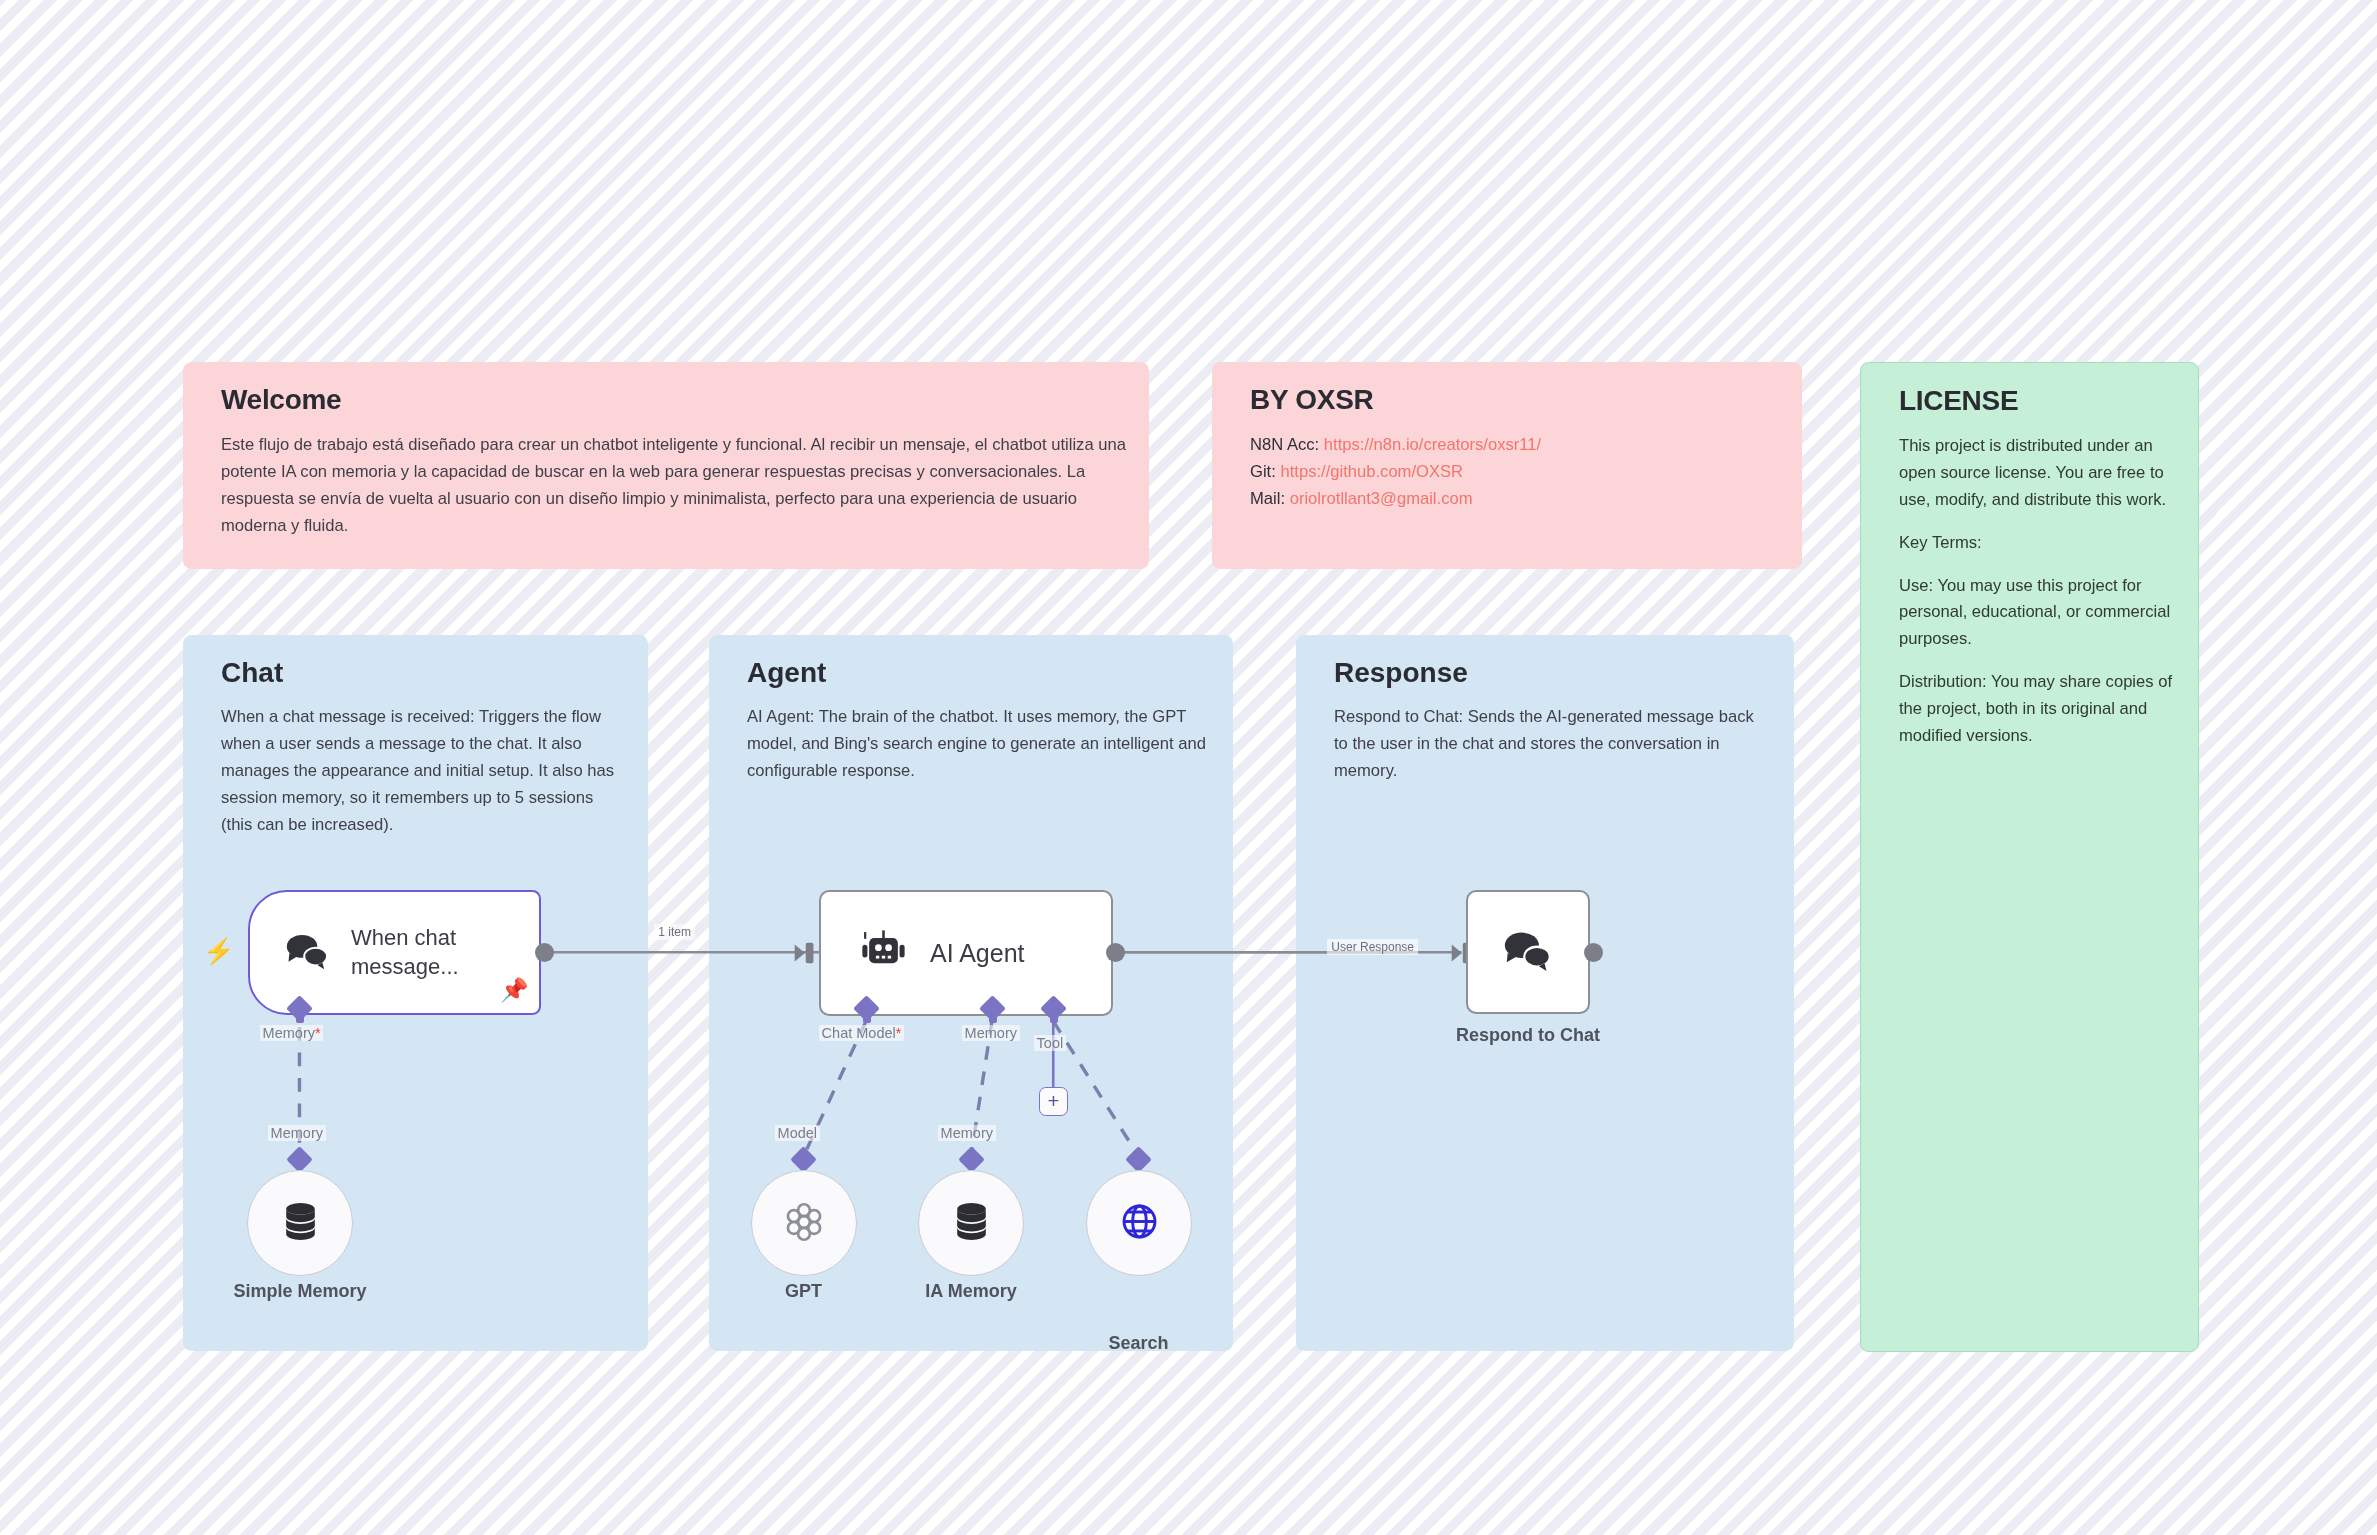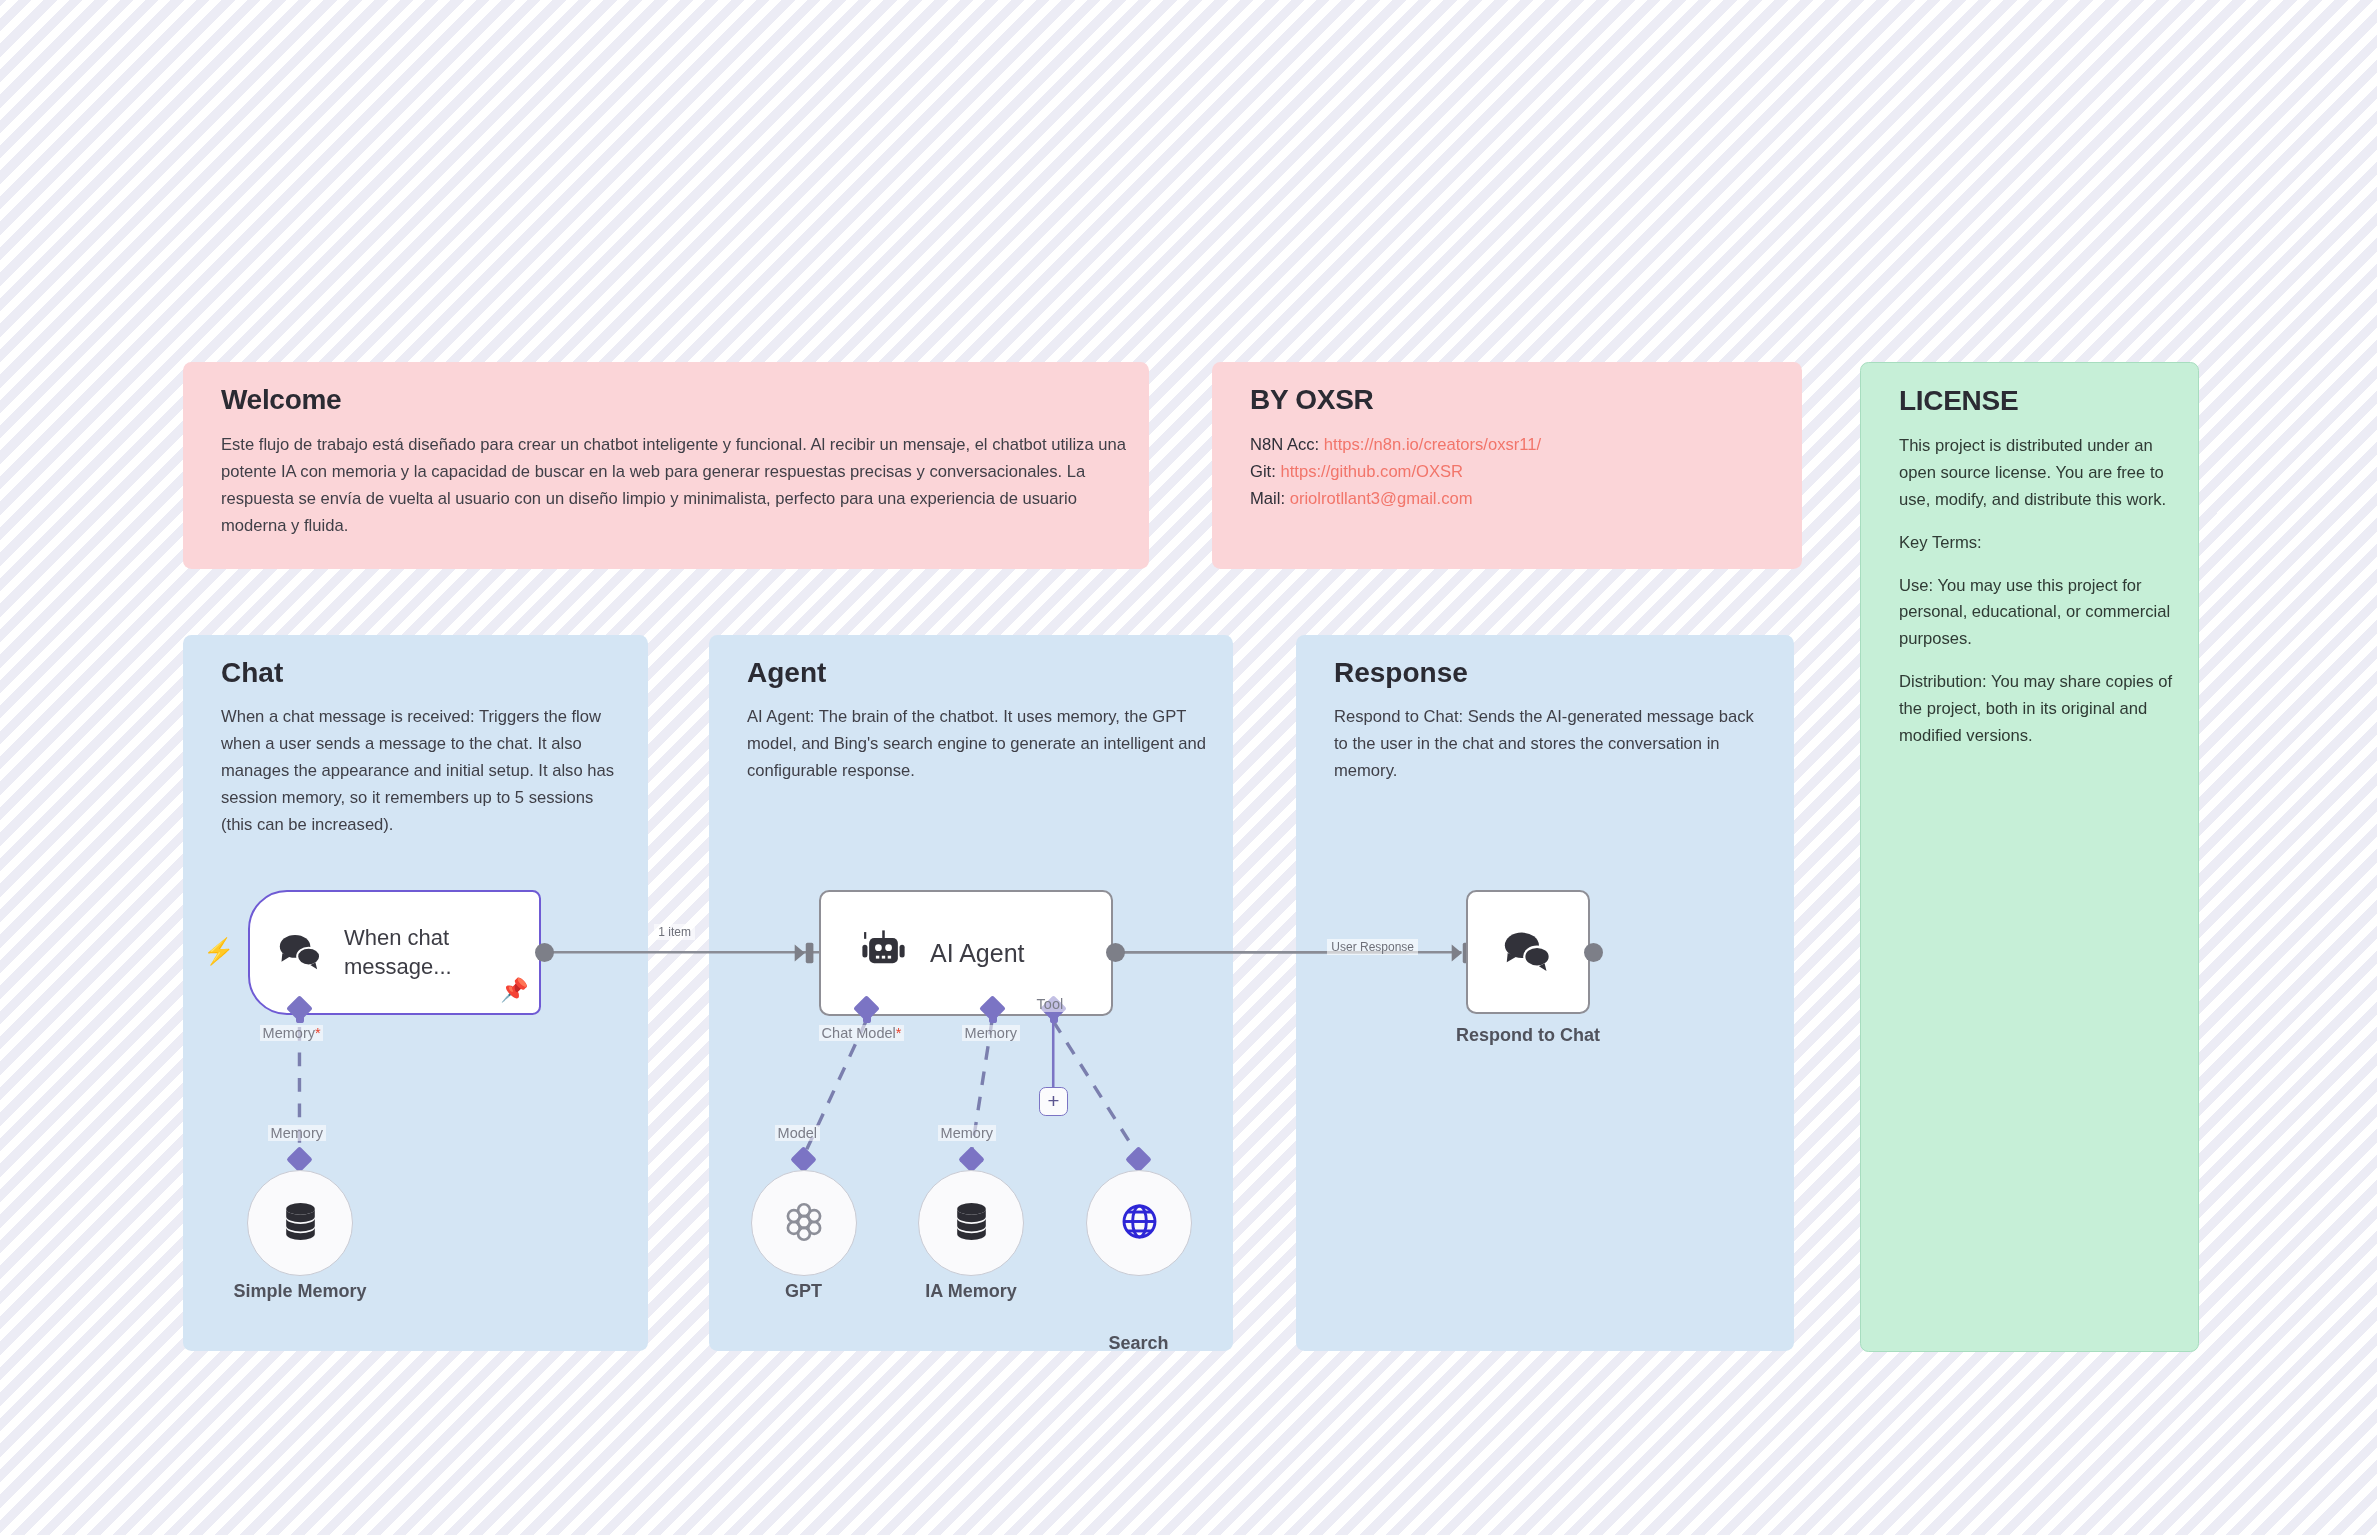--- a/index.html
+++ b/index.html
@@ -82,21 +82,21 @@
 
   
   .node-trigger {
     position: absolute;
     background: #fff;
     border: 2.6px solid #6f5bd4;
     border-radius: 39px 8.5px 8.5px 39px;
     display: flex;
     align-items: center;
     gap: 19px;
-    padding-left: 27px;
+    padding-left: 34px;
   }
   .node-trigger .nt-text {
     font-size: 22px;
     color: #3c3c44;
     line-height: 1.28;
     max-width: 128px;
   }
 
   
   .node-rect {
@@ -335,21 +335,21 @@
     <div class="port-label" style="left:819px; top:1025px;">
       <span>Chat Model</span><span class="req">*</span>
     </div>
 
     <div class="diamond" style="left:983px; top:999px;"></div>
     <div class="diamond-stem" style="left:989px; top:1014px;"></div>
     <div class="port-label" style="left:962px; top:1025px;">Memory</div>
 
     <div class="diamond" style="left:1044px; top:999px;"></div>
     <div class="diamond-stem" style="left:1050px; top:1014px;"></div>
-    <div class="port-label" style="left:1034px; top:996px;">Tool</div>
+    <div class="port-label" style="left:1034px; top:1035px;">Tool</div>
 
     <div class="plus-btn" style="left:1039px; top:1087px;">+</div>
 
     <div class="edge-label" style="left:1327px; top:939px;">User Response</div>
     <div class="in-arrow" style="left:1450px; top:941px;">
       <svg width="25.5" height="24" viewBox="0 0 30 28">
         <path d="M2 4 L14 14 L2 24 Z" fill="#7d7f88"></path>
         <rect x="15" y="2" width="9" height="24" rx="2" fill="#7d7f88"></rect>
       </svg>
     </div>

